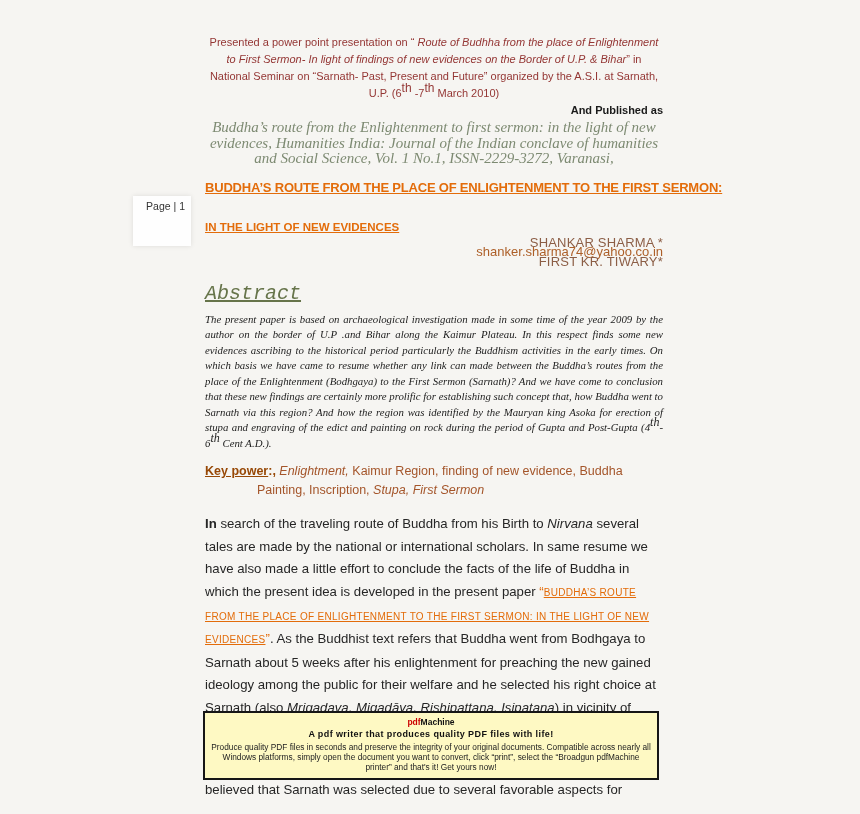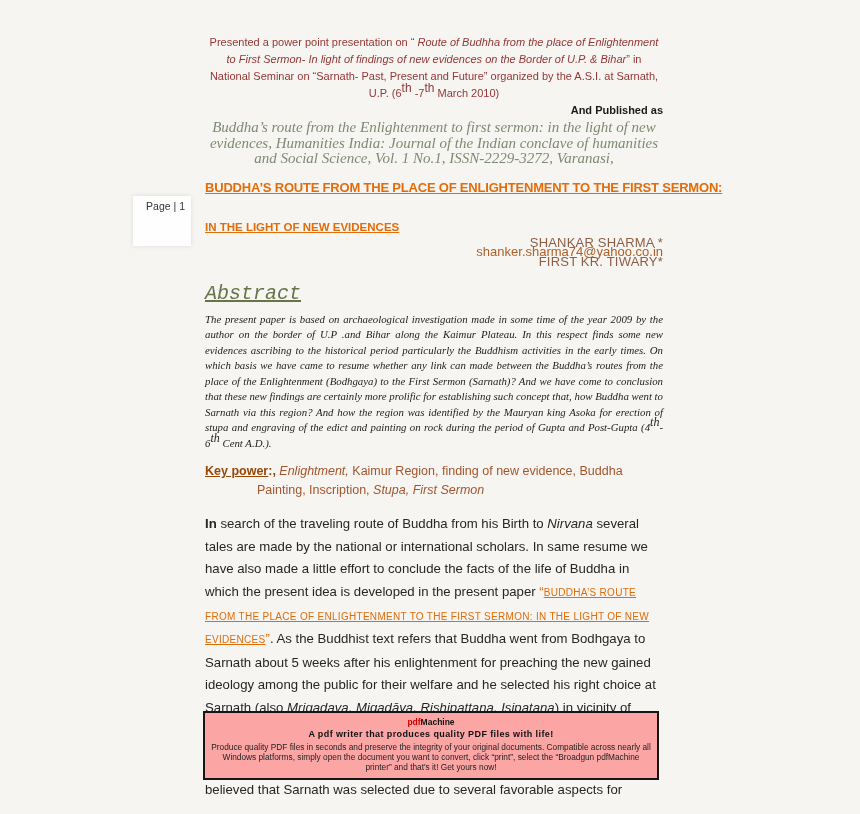--- a/index.html
+++ b/index.html
@@ -97,21 +97,21 @@
     color:#e36c0a;text-decoration:underline;
     font-size:10px;letter-spacing:0.3px;
     cursor:pointer;
   }
   .orange-quote{color:#e36c0a;}
   .para2{width:442px;}
   
   .pdf-box{
     position:absolute;left:203px;top:711px;width:456px;
     box-sizing:border-box;
-    background:#fca5a5;border:2px solid #161616;
+    background:#fef9c3;border:2px solid #161616;
     text-align:center;
     padding:4px 6px 6px 6px;
     font-family:"Liberation Sans",sans-serif;
   }
   .pdf-brand{font-size:8.5px;font-weight:bold;color:#111;line-height:11px;}
   .pdf-brand .red{color:#cc0000;}
   .pdf-tagline{font-size:9px;font-weight:bold;color:#111;line-height:12px;letter-spacing:0.4px;}
   .pdf-body{font-size:8.3px;color:#222;line-height:10px;margin-top:2px;}
 </style>
 </head>

